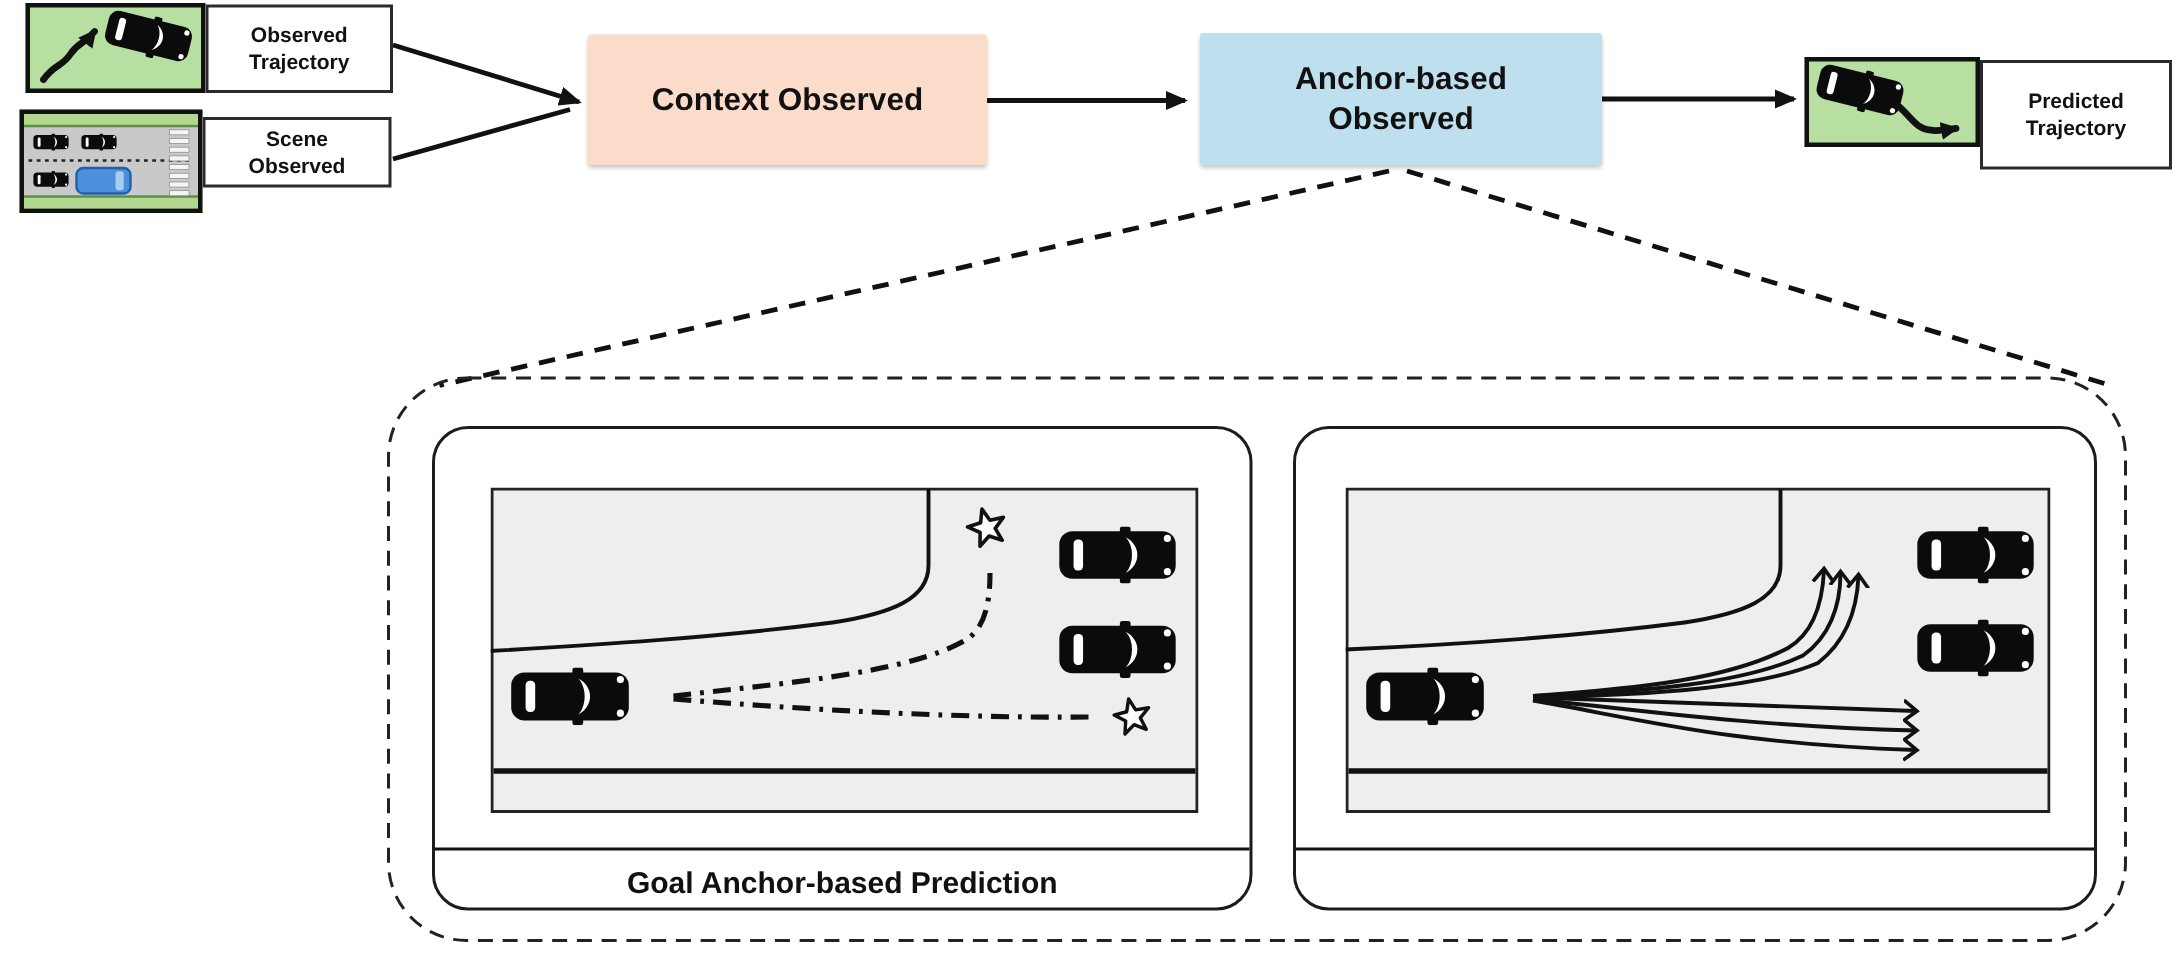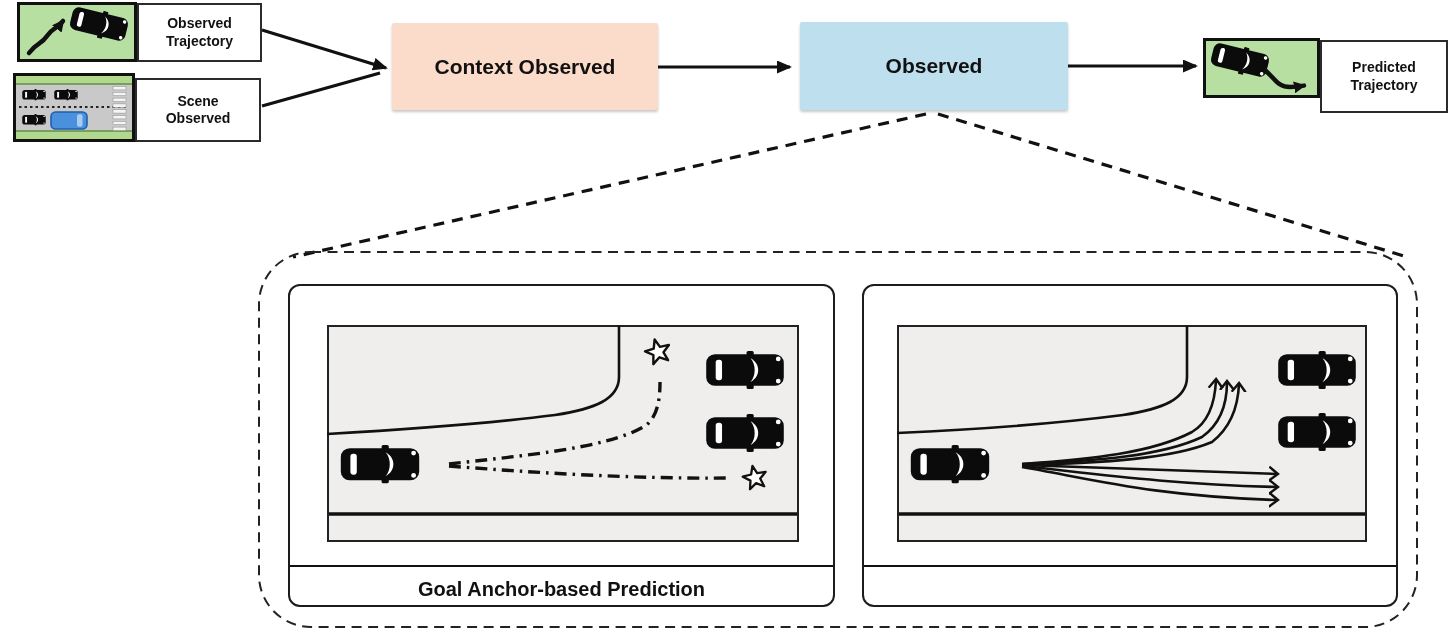--- a/index.html
+++ b/index.html
@@ -8,21 +8,21 @@
   
   .iconbox{position:absolute;border:3px solid #111;background:#b6dfa1;box-sizing:border-box;}
   .labelbox{position:absolute;border:2px solid #2b2b2b;background:#fff;box-sizing:border-box;
             display:flex;flex-direction:column;align-items:center;justify-content:center;
             font-weight:bold;font-size:14px;line-height:1.22;text-align:center;}
   .procbox{position:absolute;box-sizing:border-box;display:flex;flex-direction:column;
            align-items:center;justify-content:center;font-weight:bold;font-size:21px;
            line-height:1.3;text-align:center;box-shadow:0 2px 3px rgba(0,0,0,0.22);
            border-radius:2px;}
   
-  .panel{position:absolute;background:#fff;border:2px solid #1c1c1c;border-radius:12px;
+  .panel{position:absolute;background:#fff;border:2px solid #1c1c1c;border-radius:24px;
          box-sizing:border-box;}
   .scene{position:absolute;}
   .panel-divider{position:absolute;left:0;right:0;height:0;border-top:2.5px solid #111;}
   .panel-label{position:absolute;left:0;right:0;text-align:center;font-weight:bold;
                font-size:20px;}
   svg{display:block;}
   .overlay{position:absolute;left:0;top:0;pointer-events:none;}
 </style>
 </head>
 <body>
@@ -110,30 +110,31 @@
       </g>
       <use href="#car-top" x="6" y="13" width="24" height="11.5"></use>
       <use href="#car-top" x="38" y="13" width="24" height="11.5"></use>
       <use href="#car-top" x="6" y="38" width="24" height="11.5"></use>
       <g>
         <rect x="35" y="36" width="36" height="17" rx="4.5" fill="#4a90dd" stroke="#1f5fae" stroke-width="1.6"></rect>
         <rect x="61" y="38.2" width="5.5" height="12.6" rx="2" fill="#a8cdf0"></rect>
       </g>
     </svg>
   </div>
-  <div class="labelbox" style="left:135px;top:78px;width:126px;height:64px;">
+  <div class="labelbox" style="left:135px;top:78px;width:126px;height:47px;">
     <span>Scene</span>
     <span>Observed</span>
   </div>
 
   <div class="procbox" style="left:392px;top:23px;width:266px;height:87px;background:#fbdcca;">
     <span>Context Observed</span>
   </div>
 
   <div class="procbox" style="left:800px;top:22px;width:268px;height:88px;background:#bedfee;">
+    <span>Anchor-based</span>
     <span>Observed</span>
   </div>
 
   <div class="iconbox" style="left:1203px;top:38px;width:117px;height:60px;">
     <svg width="111" height="54" viewBox="0 0 111 54">
       <defs>
         <marker id="mI2" markerUnits="userSpaceOnUse" markerWidth="14" markerHeight="12" refX="10" refY="6" orient="auto">
           <path d="M0,0 L12,6 L0,12 Z" fill="#111"></path>
         </marker>
       </defs>

